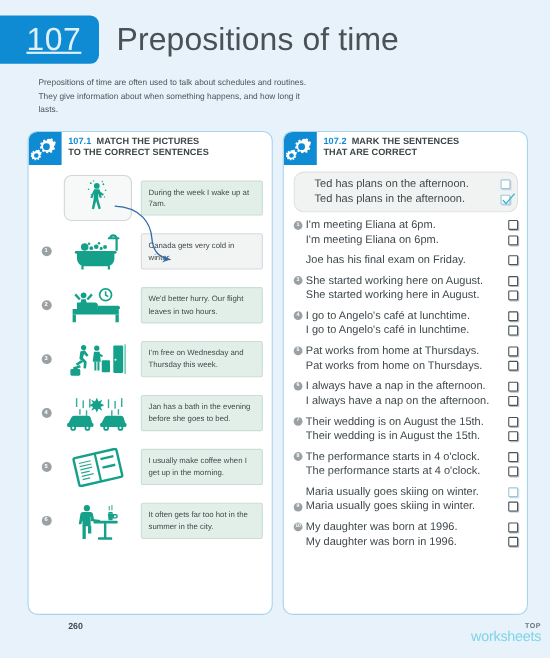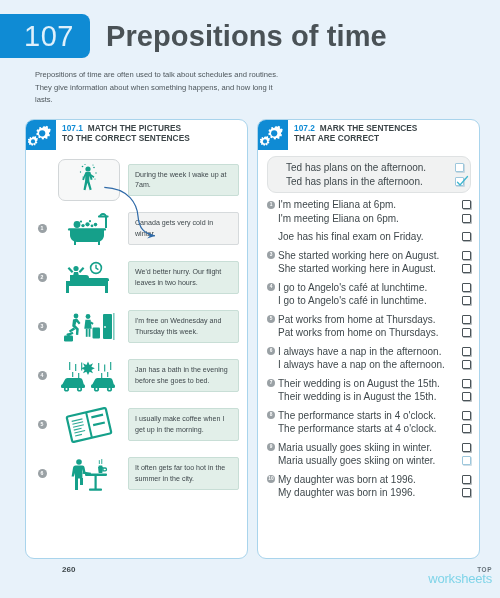--- a/index.html
+++ b/index.html
@@ -13,22 +13,22 @@
 
   
   .hdr { position: absolute; left: 0; top: 14px; height: 44px; display: flex; align-items: center; }
   .hdr-badge {
     background: #0f8bd4;
     border-radius: 0 8px 8px 0;
     height: 44px; min-width: 90px;
     display: flex; align-items: center; justify-content: center;
     padding: 0 14px 0 22px;
   }
-  .hdr-num { color: #dff0fb; font-size: 29px; font-weight: 300; letter-spacing: 0.5px; }
-  .hdr-title { color: #4a5256; font-size: 29px; font-weight: 700; margin-left: 16px; letter-spacing: 0.1px; }
+  .hdr-num { color: #dff0fb; font-size: 29px; font-weight: 300; letter-spacing: 0.5px; text-decoration: underline; }
+  .hdr-title { color: #4a5256; font-size: 29px; font-weight: 400; margin-left: 16px; letter-spacing: 0.1px; }
 
   .intro {
     position: absolute; left: 35px; top: 69px; width: 250px;
     font-size: 7.6px; line-height: 1.65; color: #4d565b;
   }
 
   
   .panels { position: absolute; left: 25px; top: 119px; width: 455px; display: flex; gap: 9px; align-items: center; }
   .panel {
     background: #ffffff;
@@ -518,30 +518,30 @@
           </div>
           <div class="mline">
             <div class="m-num"></div>
             <div class="m-txt">The performance starts at 4 o'clock.</div>
             <div class="cbox"></div>
           </div>
         </div>
 
         <div class="qgroup">
           <div class="mline">
-            <div class="m-num">
-                <div class="numcirc">9</div>
-              </div>
-            <div class="m-txt">Maria usually goes skiing in winter.</div>
-            <div class="cbox"></div>
-          </div>
-          <div class="mline">
             <div class="m-num"></div>
             <div class="m-txt">Maria usually goes skiing on winter.</div>
             <div class="cbox light"></div>
+          </div>
+          <div class="mline">
+            <div class="m-num">
+                <div class="numcirc">9</div>
+              </div>
+            <div class="m-txt">Maria usually goes skiing in winter.</div>
+            <div class="cbox"></div>
           </div>
         </div>
 
         <div class="qgroup">
           <div class="mline">
             <div class="m-num">
                 <div class="numcirc">10</div>
               </div>
             <div class="m-txt">My daughter was born at 1996.</div>
             <div class="cbox"></div>

